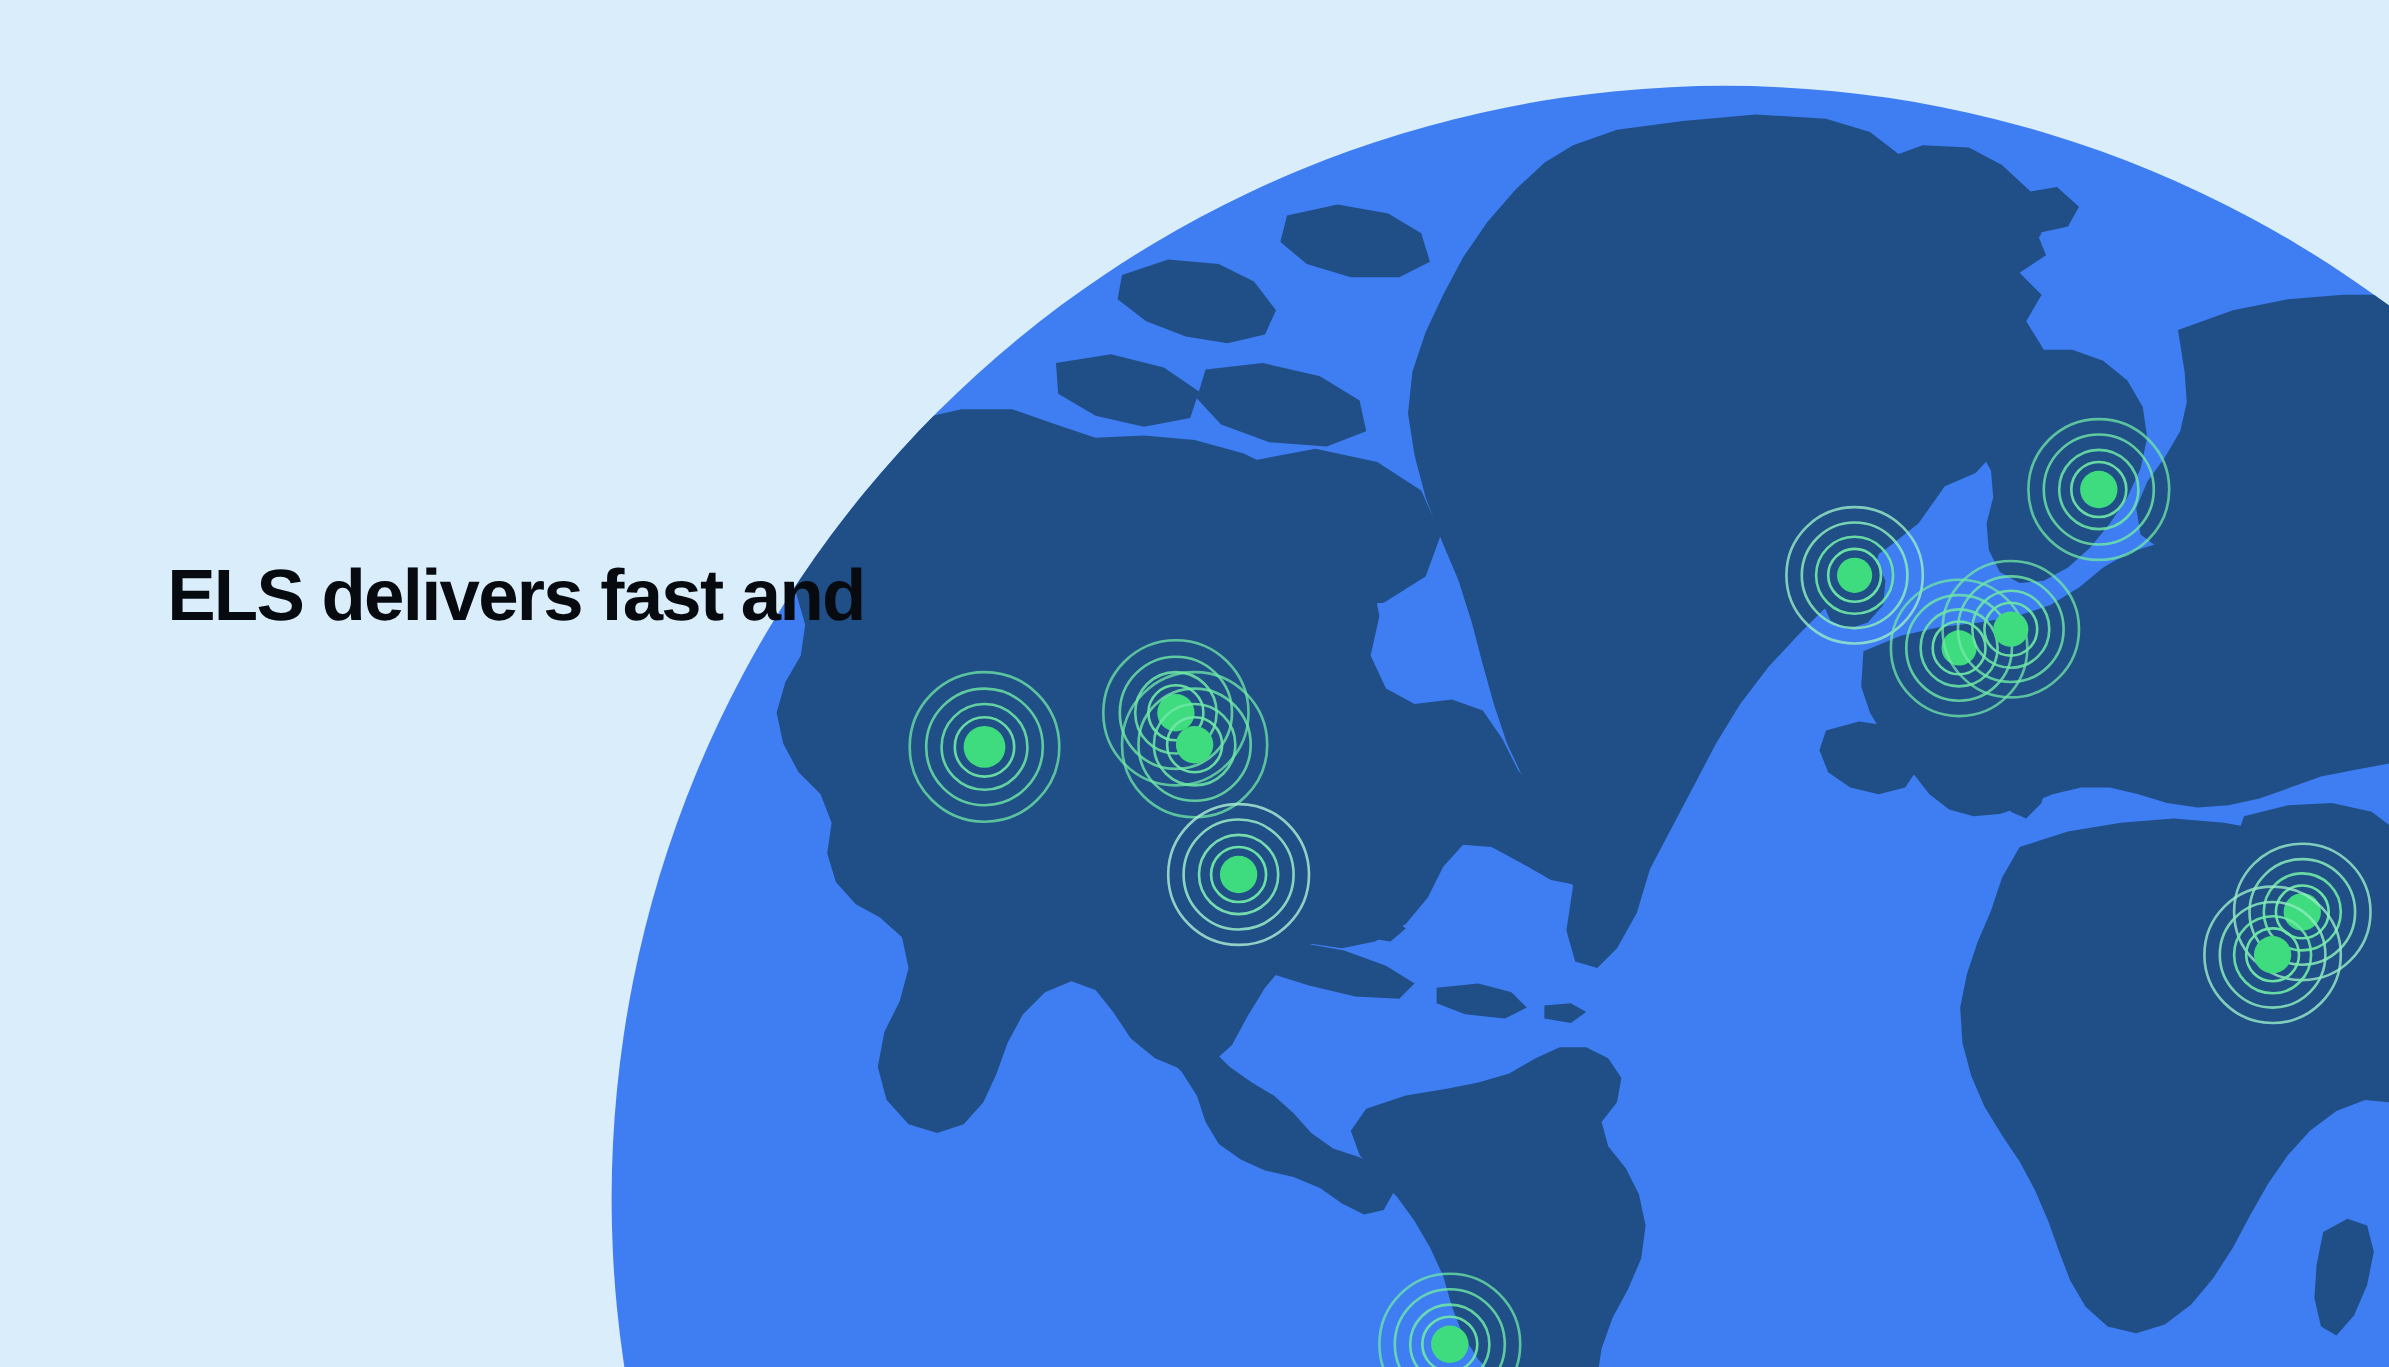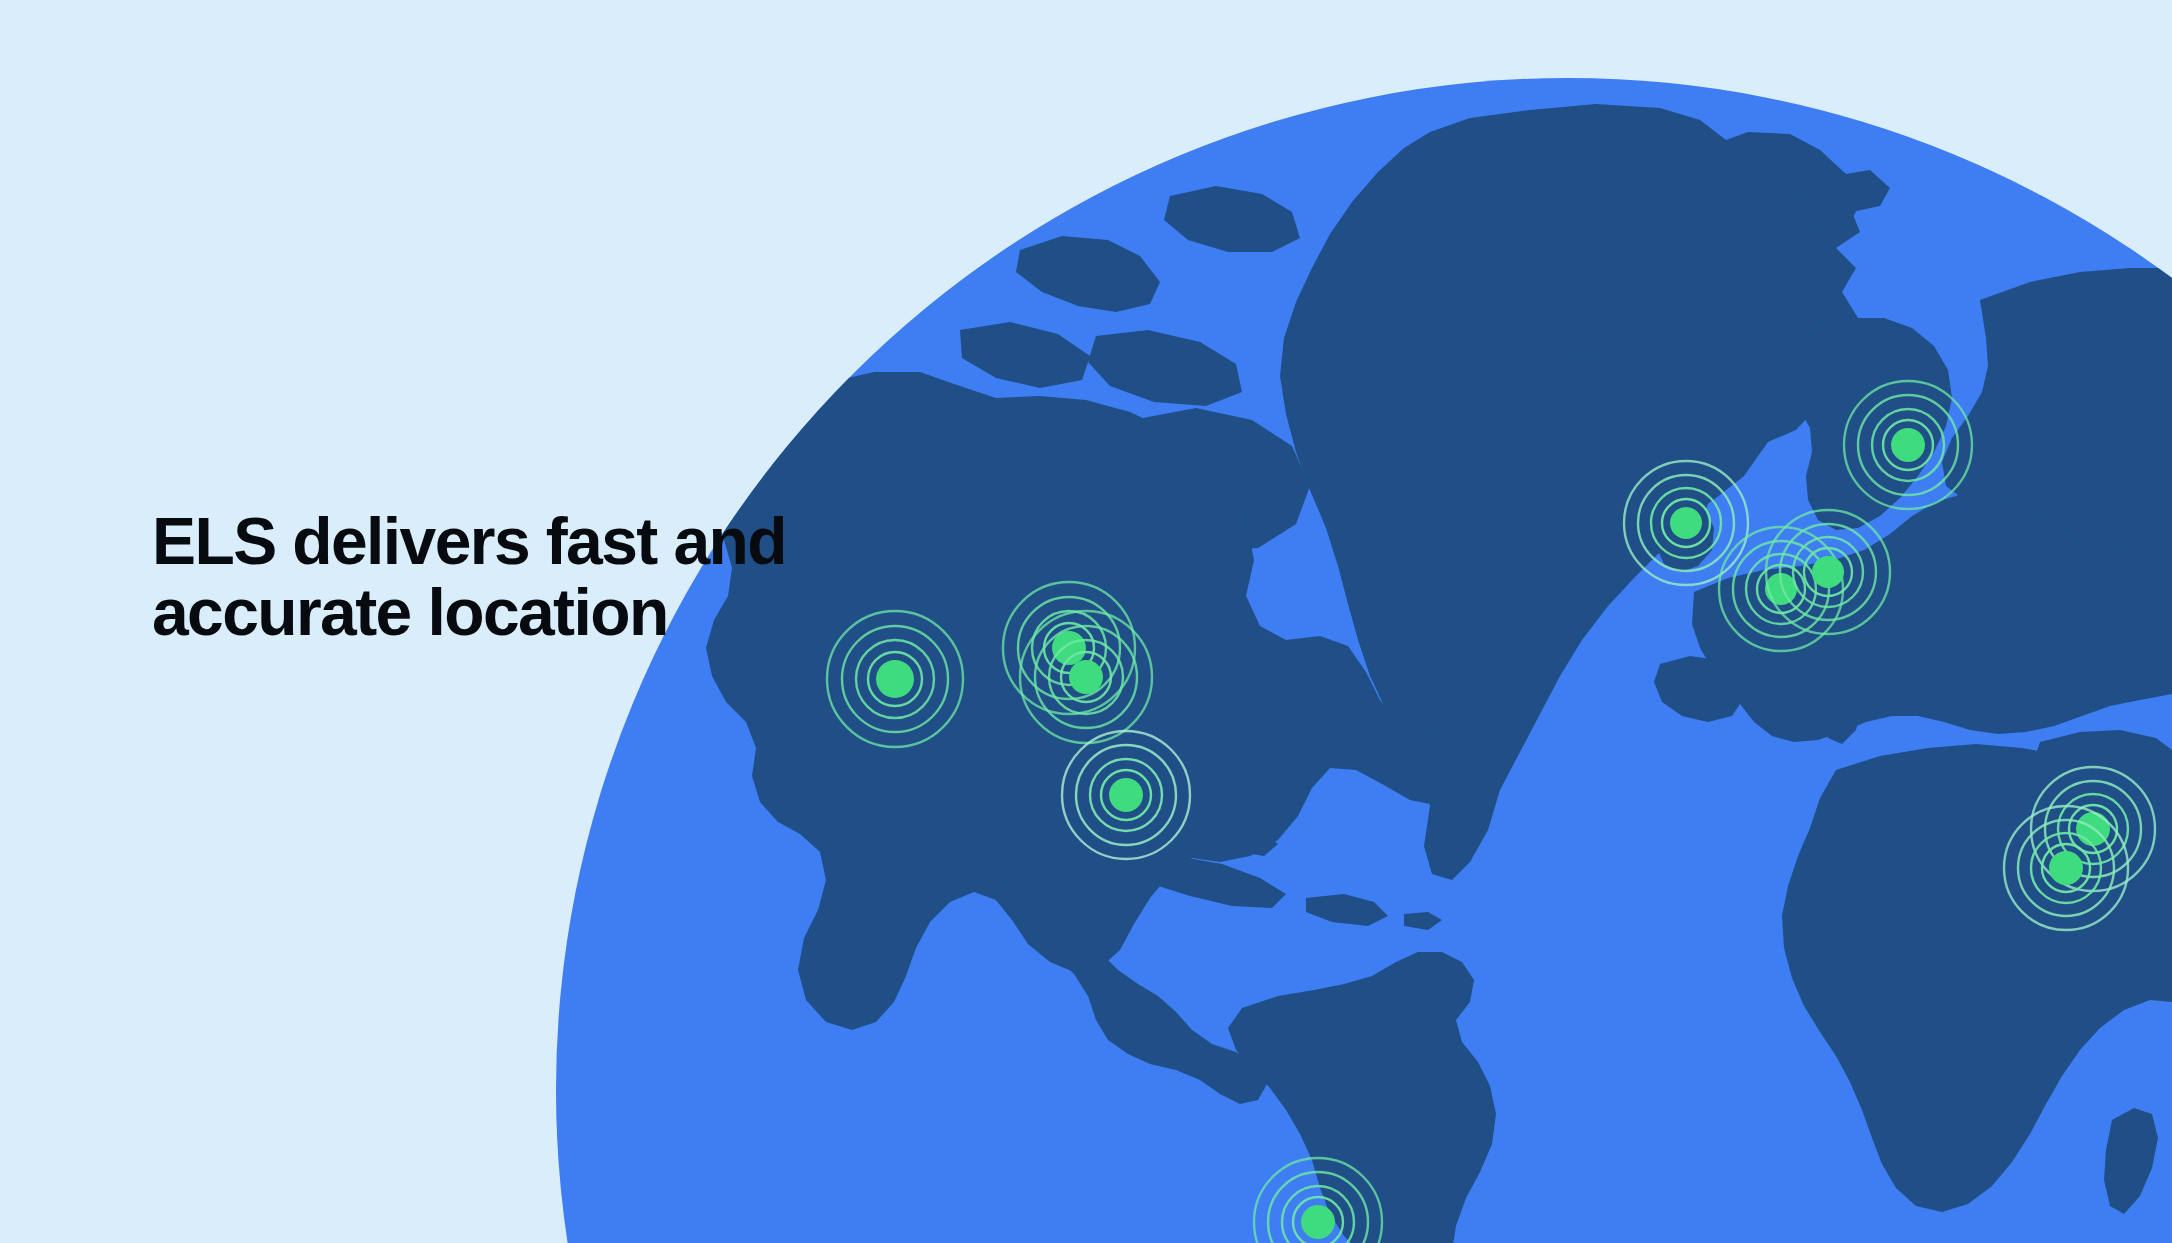--- a/index.html
+++ b/index.html
@@ -279,16 +279,15 @@
         <circle cx="1318" cy="1222" r="36" fill="none" stroke="#6fe8a6" stroke-opacity="0.85" stroke-width="2.4"></circle>
         <circle cx="1318" cy="1222" r="25" fill="none" stroke="#6fe8a6" stroke-opacity="0.9" stroke-width="2.4"></circle>
         <circle cx="1318" cy="1222" r="17" fill="#3fdb7f"></circle>
       </g>
 
     </g>
   </svg>
 
   <div id="headline">
     <span class="hl-line">ELS delivers fast and</span>
-    <span class="hl-line">accurate location</span>
   </div>
 
 </div>
 
 </body></html>

